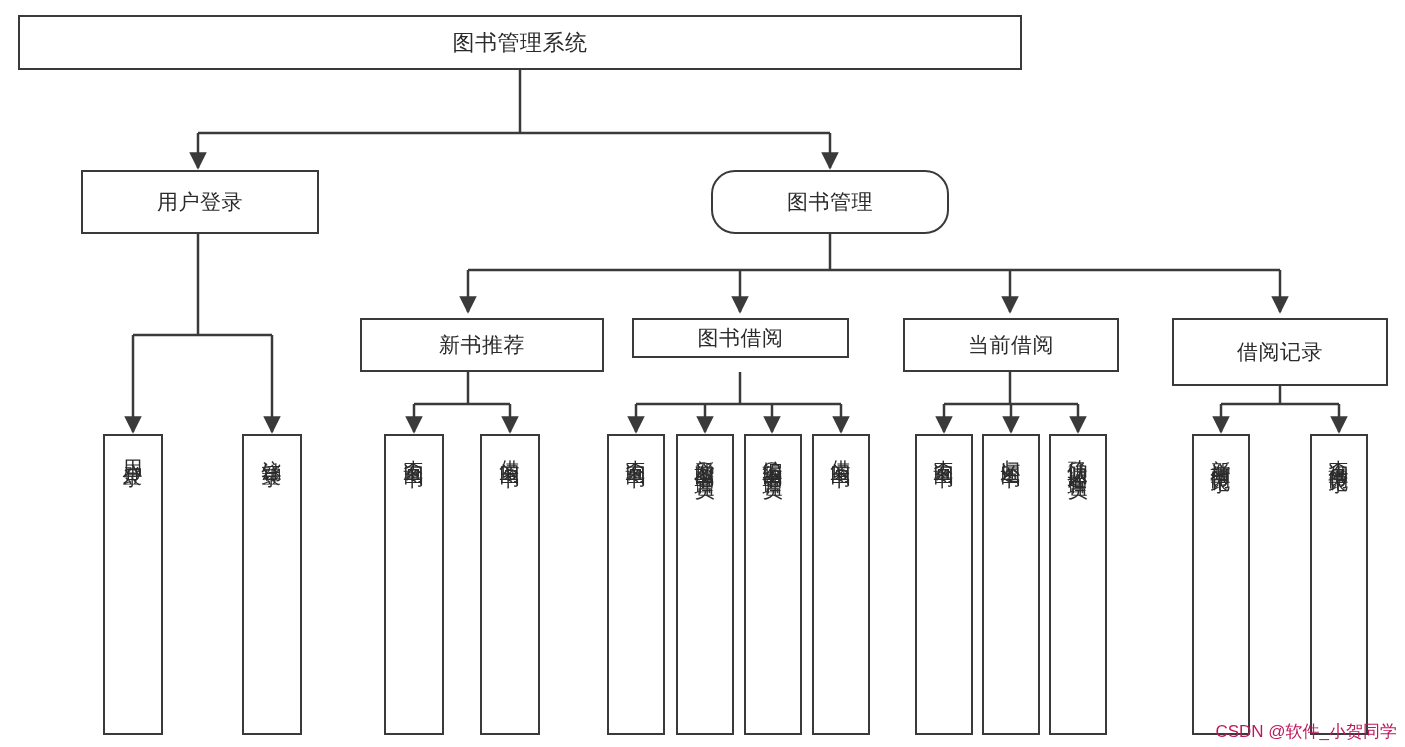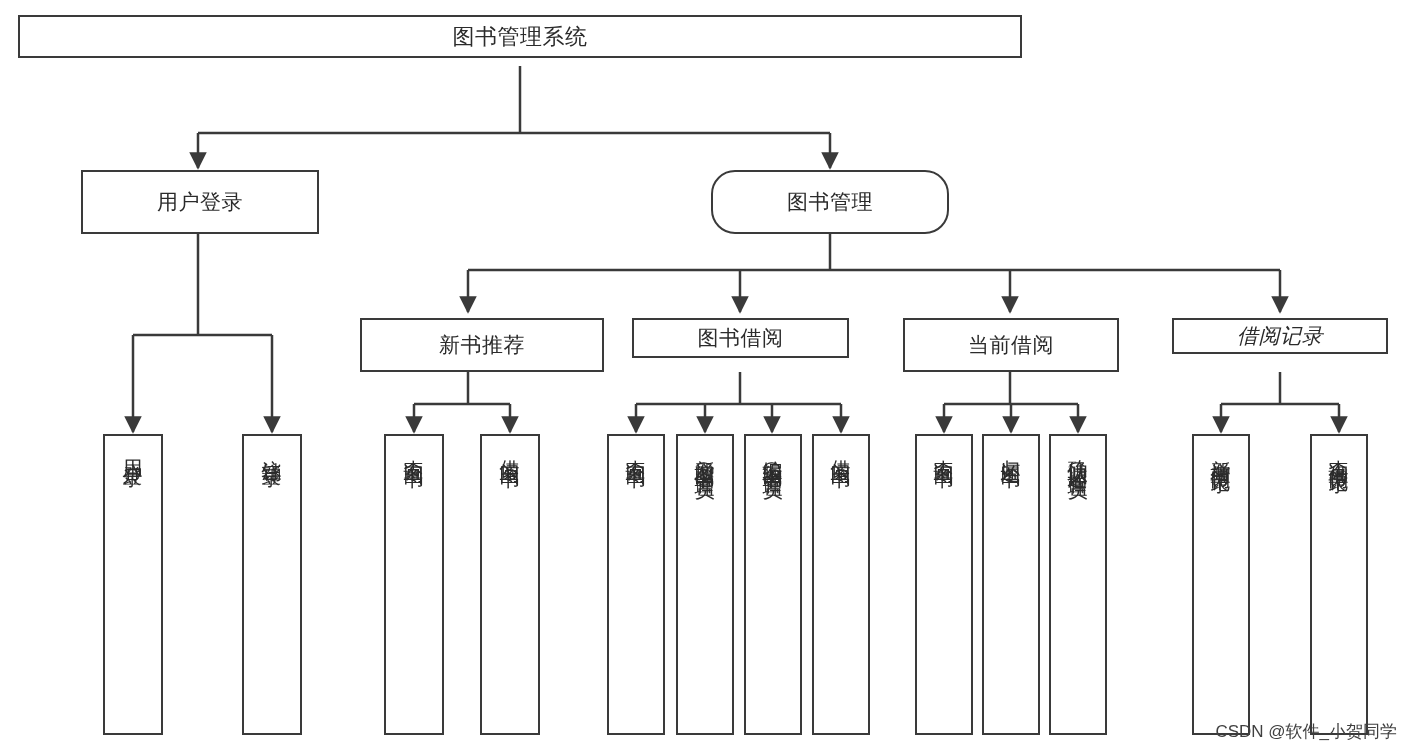--- a/index.html
+++ b/index.html
@@ -52,21 +52,21 @@
     font-size: 20px;
     letter-spacing: 3px;
     line-height: 1.1;
     white-space: nowrap;
   }
   .watermark {
     position: absolute;
     right: 8px;
     bottom: 4px;
     font-size: 17px;
-    color: #404040;
+    color: #be185d;
     white-space: nowrap;
     user-select: none;
   }
 </style>
 </head>
 <body>
 
 <div id="canvas">
 
   <svg id="edges" viewBox="0 0 1405 747" xmlns="http://www.w3.org/2000/svg">
@@ -112,41 +112,41 @@
       <path d="M 1011 404 L 1011 432" marker-end="url(#arrow)"></path>
       <path d="M 1078 404 L 1078 432" marker-end="url(#arrow)"></path>
 
       <path d="M 1280 372 L 1280 404"></path>
       <path d="M 1221 404 L 1339 404"></path>
       <path d="M 1221 404 L 1221 432" marker-end="url(#arrow)"></path>
       <path d="M 1339 404 L 1339 432" marker-end="url(#arrow)"></path>
     </g>
   </svg>
 
-  <div class="node root" style="left:18px; top:15px; width:1004px; height:43px;">
+  <div class="node root" style="left:18px; top:15px; width:1004px; height:55px;">
     <span class="node-label">图书管理系统</span>
   </div>
 
   <div class="node" style="left:81px; top:170px; width:238px; height:64px;">
     <span class="node-label">用户登录</span>
   </div>
   <div class="node" style="left:711px; top:170px; width:238px; height:64px;border-radius:24px;">
     <span class="node-label">图书管理</span>
   </div>
 
   <div class="node" style="left:360px; top:318px; width:244px; height:54px;">
     <span class="node-label">新书推荐</span>
   </div>
   <div class="node" style="left:632px; top:318px; width:217px; height:40px;">
     <span class="node-label">图书借阅</span>
   </div>
   <div class="node" style="left:903px; top:318px; width:216px; height:54px;">
     <span class="node-label">当前借阅</span>
   </div>
-  <div class="node" style="left:1172px; top:318px; width:216px; height:36px;font-style:italic;">
+  <div class="node" style="left:1172px; top:318px; width:216px; height:68px;">
     <span class="node-label">借阅记录</span>
   </div>
 
   <div class="node leaf" style="left:103px; top:434px; width:60px; height:301px;">
     <span class="node-label">用户登录</span>
   </div>
   <div class="node leaf" style="left:242px; top:434px; width:60px; height:301px;">
     <span class="node-label">注销登录</span>
   </div>
 

